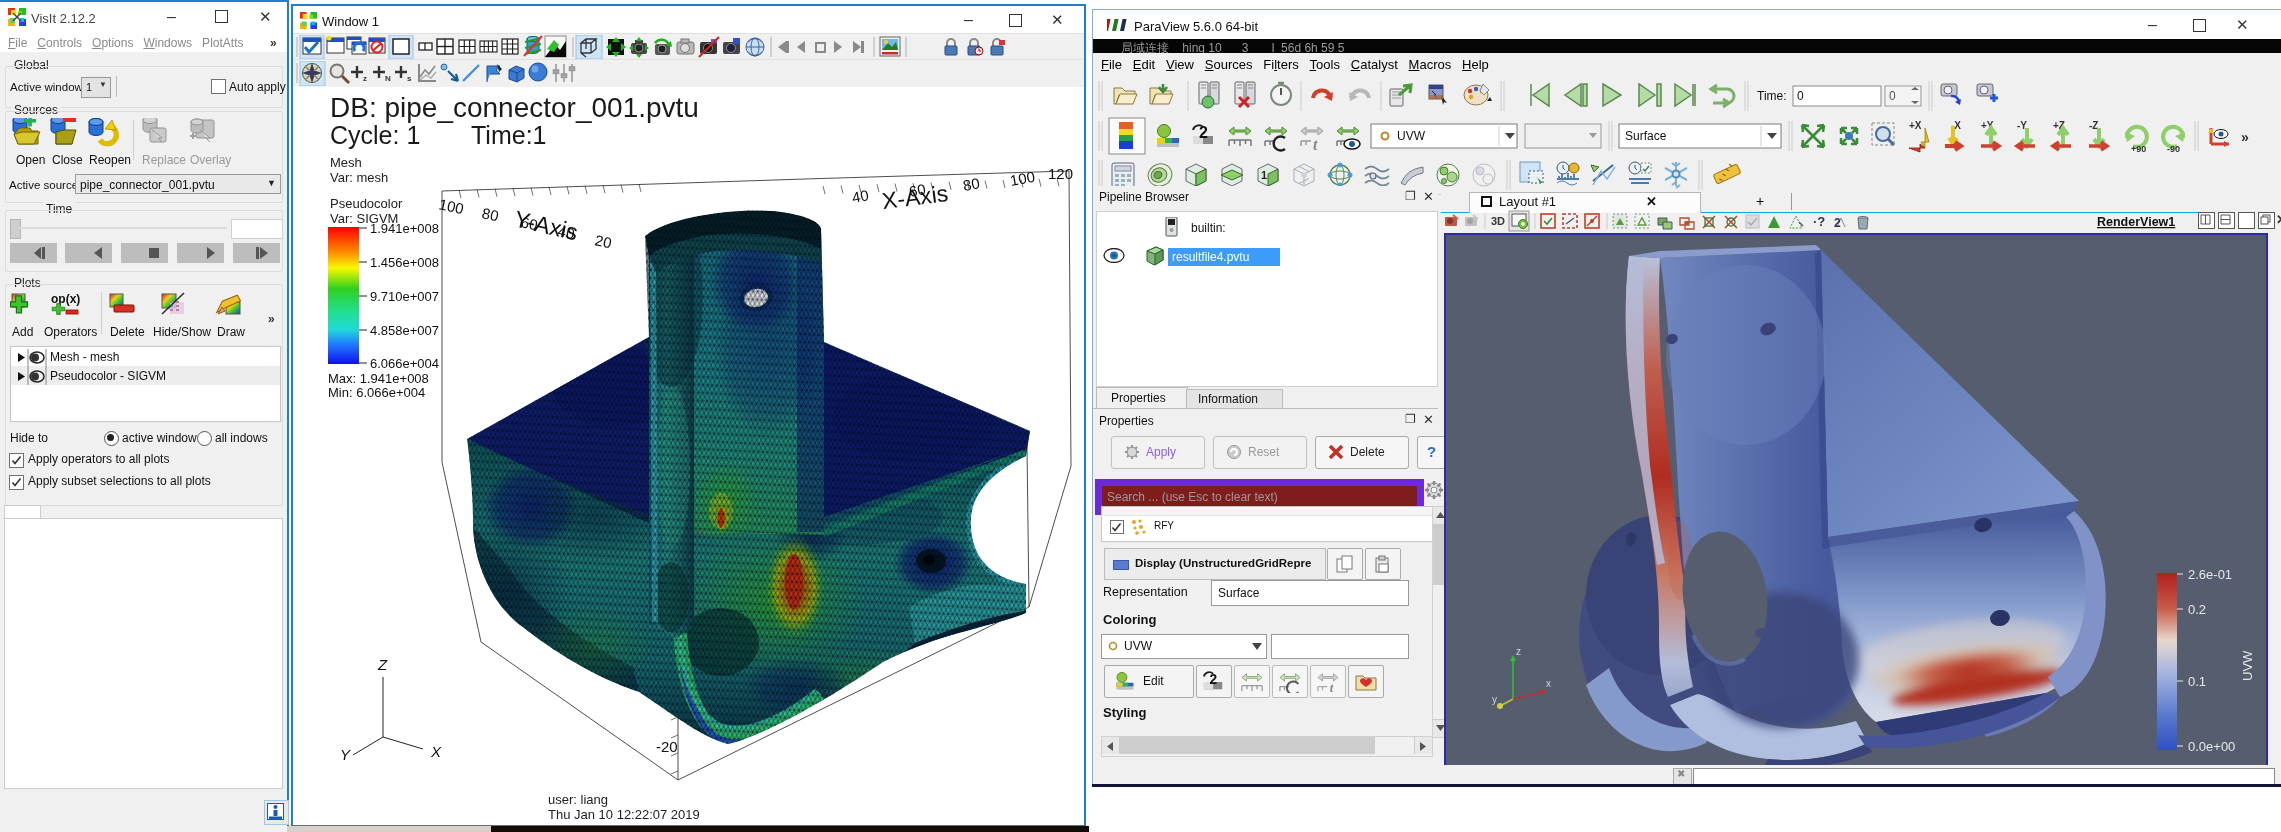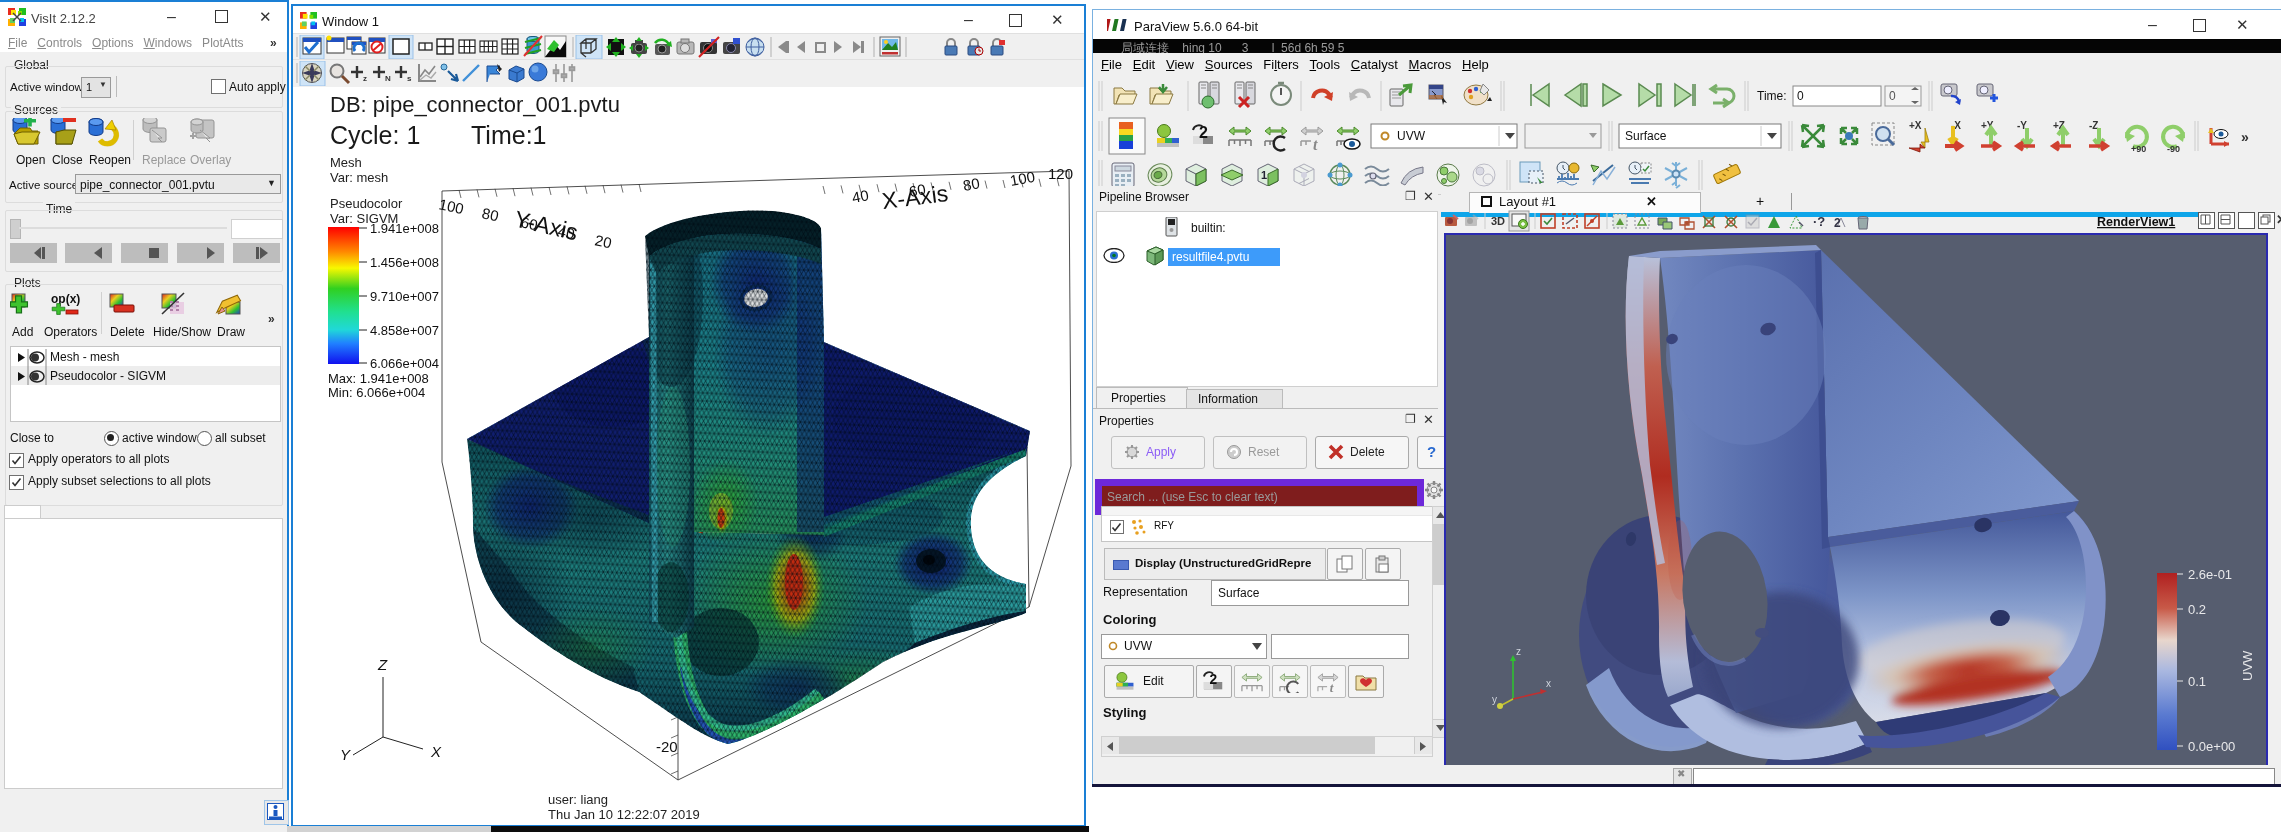--- a/index.html
+++ b/index.html
@@ -193,26 +193,26 @@
       <path d="M3 23 L10 27.5 L3 32 Z" fill="#111"></path>
       <ellipse cx="22" cy="27.5" rx="7" ry="5.5" fill="none" stroke="#222" stroke-width="1.5"></ellipse>
       <circle cx="20" cy="27.5" r="4" fill="#333"></circle>
       <line x1="13" y1="0" x2="13" y2="36" stroke="#888"></line>
       <line x1="31" y1="0" x2="31" y2="36" stroke="#888"></line>
     </svg>
     <div class="txt" style="left:39px;top:3px;font-size:12px;color:#111;">Mesh - mesh</div>
     <div class="txt" style="left:39px;top:22px;font-size:12px;color:#111;">Pseudocolor - SIGVM</div>
   </div>
 
-  <div class="txt" style="left:10px;top:431px;font-size:12px;color:#111;">Close to</div>
+  <div class="txt" style="left:10px;top:431px;font-size:12px;color:#111;">Hide to</div>
   <div class="abs" style="left:104px;top:431px;width:13px;height:13px;border:1px solid #555;border-radius:50%;background:#fff;"></div>
   <div class="abs" style="left:107px;top:434px;width:7px;height:7px;border-radius:50%;background:#222;"></div>
   <div class="txt" style="left:122px;top:431px;font-size:12px;color:#111;">active window</div>
   <div class="abs" style="left:197px;top:431px;width:13px;height:13px;border:1px solid #555;border-radius:50%;background:#fff;"></div>
-  <div class="txt" style="left:215px;top:431px;font-size:12px;color:#111;">all subset</div>
+  <div class="txt" style="left:215px;top:431px;font-size:12px;color:#111;">all indows</div>
 
   <div class="cb" style="left:9px;top:453px;"></div>
   <svg class="abs" style="left:11px;top:455px;" width="11" height="11" viewBox="0 0 11 11">
         <path d="M1.5 5.5 L4 8.5 L9.5 1.5" stroke="#333" stroke-width="1.6" fill="none"></path>
       </svg>
   <div class="txt" style="left:28px;top:452px;font-size:12px;color:#111;">Apply operators to all plots</div>
   <div class="cb" style="left:9px;top:475px;"></div>
   <svg class="abs" style="left:11px;top:477px;" width="11" height="11" viewBox="0 0 11 11">
         <path d="M1.5 5.5 L4 8.5 L9.5 1.5" stroke="#333" stroke-width="1.6" fill="none"></path>
       </svg>
@@ -448,21 +448,21 @@
 
     <g stroke="#999" stroke-width="1.6">
           <path d="M263 3 v18 M271 3 v18 M279 3 v18"></path>
           <rect x="260.5" y="9" width="5" height="3.4" fill="#aaa"></rect>
           <rect x="268.5" y="13" width="5" height="3.4" fill="#aaa"></rect>
           <rect x="276.5" y="6" width="5" height="3.4" fill="#aaa"></rect>
         </g>
   </svg>
 
   <div class="abs" id="w1-canvas" style="left:0;top:81px;width:791px;height:738px;background:#ffffff;">
-    <div class="txt" style="left:37px;top:5px;font-size:22px;color:#1a1a1a;">DB: pipe_connector_001.pvtu</div>
+    <div class="txt" style="left:37px;top:5px;font-size:28px;color:#1a1a1a;">DB: pipe_connector_001.pvtu</div>
     <div class="txt" style="left:37px;top:34px;font-size:25px;color:#1a1a1a;">Cycle: 1</div>
     <div class="txt" style="left:178px;top:34px;font-size:25px;color:#1a1a1a;">Time:1</div>
     <div class="txt" style="left:37px;top:68px;font-size:13px;color:#222;">Mesh</div>
     <div class="txt" style="left:37px;top:83px;font-size:13px;color:#222;">Var: mesh</div>
     <div class="txt" style="left:37px;top:109px;font-size:13px;color:#222;">Pseudocolor</div>
     <div class="txt" style="left:37px;top:124px;font-size:13px;color:#222;">Var: SIGVM</div>
     <svg class="abs" style="left:0;top:0;" width="791" height="738" viewBox="0 0 791 738">
       <defs>
         <linearGradient id="vlegend" x1="0" y1="0" x2="0" y2="1">
           <stop offset="0" stop-color="#ff0000"></stop>
@@ -1240,21 +1240,21 @@
     <svg class="abs" style="left:5px;top:5px;" width="7" height="9" viewBox="0 0 7 9">
           <path d="M6 0 L0 4.5 L6 9 Z" fill="#555"></path>
         </svg>
     <div class="abs" style="left:18px;top:0;width:255px;height:17px;background:#cdcdcd;"></div>
     <div class="abs" style="right:0;top:0;width:17px;height:17px;background:#e8e8e8;border-left:1px solid #ccc;"></div>
     <svg class="abs" style="right:5px;top:5px;" width="7" height="9" viewBox="0 0 7 9">
           <path d="M0 0 L6 4.5 L0 9 Z" fill="#555"></path>
         </svg>
   </div>
 
-  <div class="abs" style="left:348px;top:181px;width:840px;height:21px;background:#f0f0f0;border-bottom:5px solid #0ea5e9;">
+  <div class="abs" style="left:348px;top:181px;width:840px;height:21px;background:#f0f0f0;border-bottom:1px solid #0ea5e9;">
     <div class="abs" style="left:28px;top:1px;width:230px;height:20px;background:#fcfcfc;border:1px solid #b5b5b5;border-bottom:none;"></div>
     <div class="abs" style="left:40px;top:5px;width:11px;height:11px;border:2px solid #111;box-sizing:border-box;"></div>
     <div class="txt" style="left:58px;top:3px;font-size:13px;color:#111;">Layout #1</div>
     <div class="txt" style="left:205px;top:3px;font-size:13px;color:#111;font-weight:bold;">✕</div>
     <div class="abs" style="left:291px;top:2px;width:59px;height:17px;border-right:1px solid #999;"></div>
     <div class="txt" style="left:315px;top:2px;font-size:14px;color:#111;">+</div>
   </div>
   <div class="abs" style="left:348px;top:210px;width:840px;height:13px;background:#f0f0f0;"></div>
   <svg class="abs" style="left:348px;top:200px;" width="840" height="23" viewBox="0 0 840 23">
 

